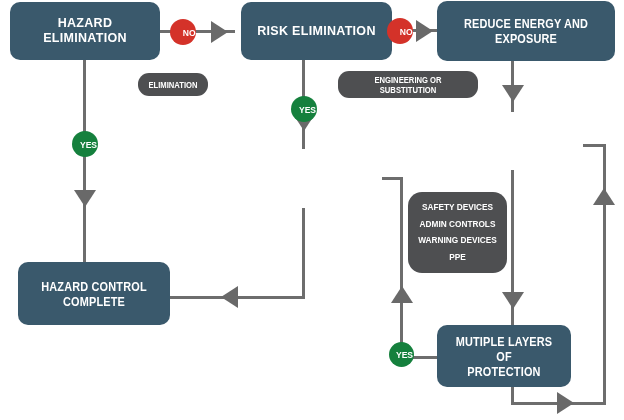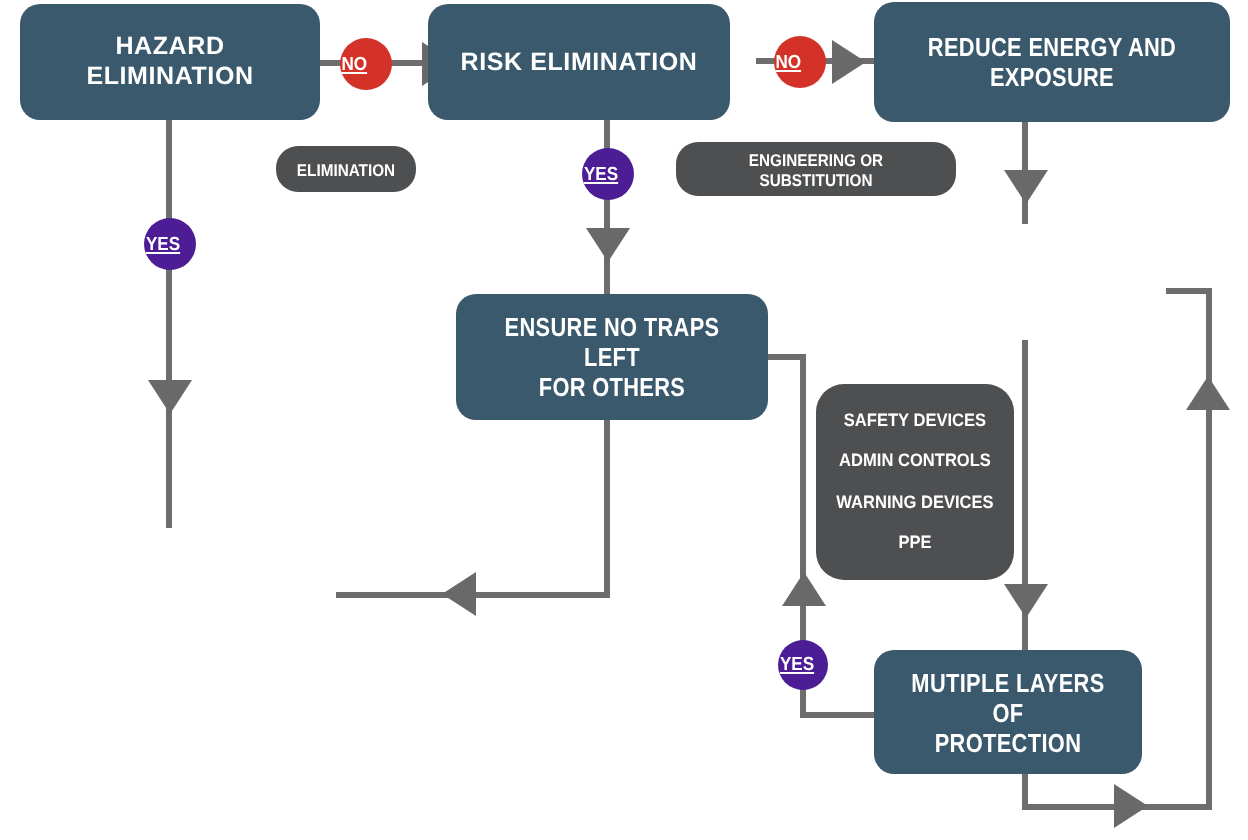--- a/index.html
+++ b/index.html
@@ -16,25 +16,25 @@
         color:#fff;font-weight:700;text-align:center;}
   .node .nl{width:100%;font-size:13px;line-height:15px;}
   .reg .nl{font-size:12.5px;letter-spacing:.3px;}
   .cond .nl{transform:scaleX(.84);letter-spacing:.2px;}
   .pill{position:absolute;z-index:3;background:#4e4f51;border-radius:11px;
         display:flex;flex-direction:column;justify-content:center;align-items:center;
         color:#fff;font-weight:700;text-align:center;}
   .pill .nl{width:100%;font-size:8.5px;line-height:10px;transform:scaleX(.9);}
   .safety{border-radius:14px;justify-content:space-evenly;padding:4px 0;box-sizing:border-box;}
   .safety .nl{font-size:9px;line-height:11px;transform:scaleX(.92);}
-  .circ{position:absolute;z-index:4;border-radius:50%;display:flex;align-items:center;justify-content:flex-start;
-        color:#fff;font-weight:700;font-size:9.5px;text-decoration:underline;}
+  .circ{position:absolute;z-index:4;border-radius:50%;display:flex;align-items:center;justify-content:flex-end;
+        color:#fff;font-weight:700;font-size:9.5px;}
   .circ .ct{transform:scaleX(.9);}
   .no{background:#d43229;}
-  .yes{background:#4c1d95;}
+  .yes{background:#15803d;margin-top:22px;}
 </style>
 </head>
 <body>
 
 <div id="canvas">
 
   <div class="line" style="left:158px;top:30px;width:77px;height:3px"></div>
   <div class="line" style="left:378px;top:29px;width:61px;height:3px"></div>
   <div class="line" style="left:83px;top:58px;width:3px;height:206px"></div>
   <div class="line" style="left:302px;top:58px;width:3px;height:91px"></div>
@@ -59,51 +59,51 @@
   <div class="ar up" style="left:391px;top:286px"></div>
   <div class="ar left" style="left:221px;top:286px"></div>
   <div class="ar right" style="left:557px;top:392px"></div>
   <div class="ar up" style="left:593px;top:188px"></div>
 
   <div class="node reg" style="left:10px;top:2px;width:150px;height:58px">
     <div class="nl">HAZARD</div>
     <div class="nl">ELIMINATION</div>
   </div>
 
-  <div class="node reg" style="left:214px;top:2px;width:151px;height:58px">
+  <div class="node reg" style="left:241px;top:2px;width:151px;height:58px">
     <div class="nl">RISK ELIMINATION</div>
   </div>
 
   <div class="node cond" style="left:437px;top:1px;width:178px;height:60px">
     <div class="nl">REDUCE ENERGY AND</div>
     <div class="nl">EXPOSURE</div>
   </div>
 
 
-  <div class="node cond" style="left:228px;top:147px;width:156px;height:63px">
-    <div class="nl">ENSURE NO TRAPS LEFT</div>
-    <div class="nl">FOR OTHERS</div>
+
+  <div class="node cond" style="left:18px;top:262px;width:152px;height:63px">
+    <div class="nl">HAZARD CONTROL</div>
+    <div class="nl">COMPLETE</div>
   </div>
-
 
   <div class="node cond" style="left:437px;top:325px;width:134px;height:62px">
     <div class="nl">MUTIPLE LAYERS OF</div>
     <div class="nl">PROTECTION</div>
   </div>
 
   <div class="pill" style="left:138px;top:73px;width:70px;height:23px">
     <div class="nl">ELIMINATION</div>
   </div>
 
   <div class="pill" style="left:338px;top:71px;width:140px;height:27px">
     <div class="nl">ENGINEERING OR</div>
     <div class="nl">SUBSTITUTION</div>
   </div>
 
-  <div class="pill safety" style="left:408px;top:192px;width:99px;height:98px">
+  <div class="pill safety" style="left:408px;top:192px;width:99px;height:81px">
     <div class="nl">SAFETY DEVICES</div>
     <div class="nl">ADMIN CONTROLS</div>
     <div class="nl">WARNING DEVICES</div>
     <div class="nl">PPE</div>
   </div>
 
   <div class="circ no" style="left:170px;top:19px;width:26px;height:26px">
     <span class="ct">NO</span>
   </div>
   <div class="circ no" style="left:387px;top:18px;width:26px;height:26px">

